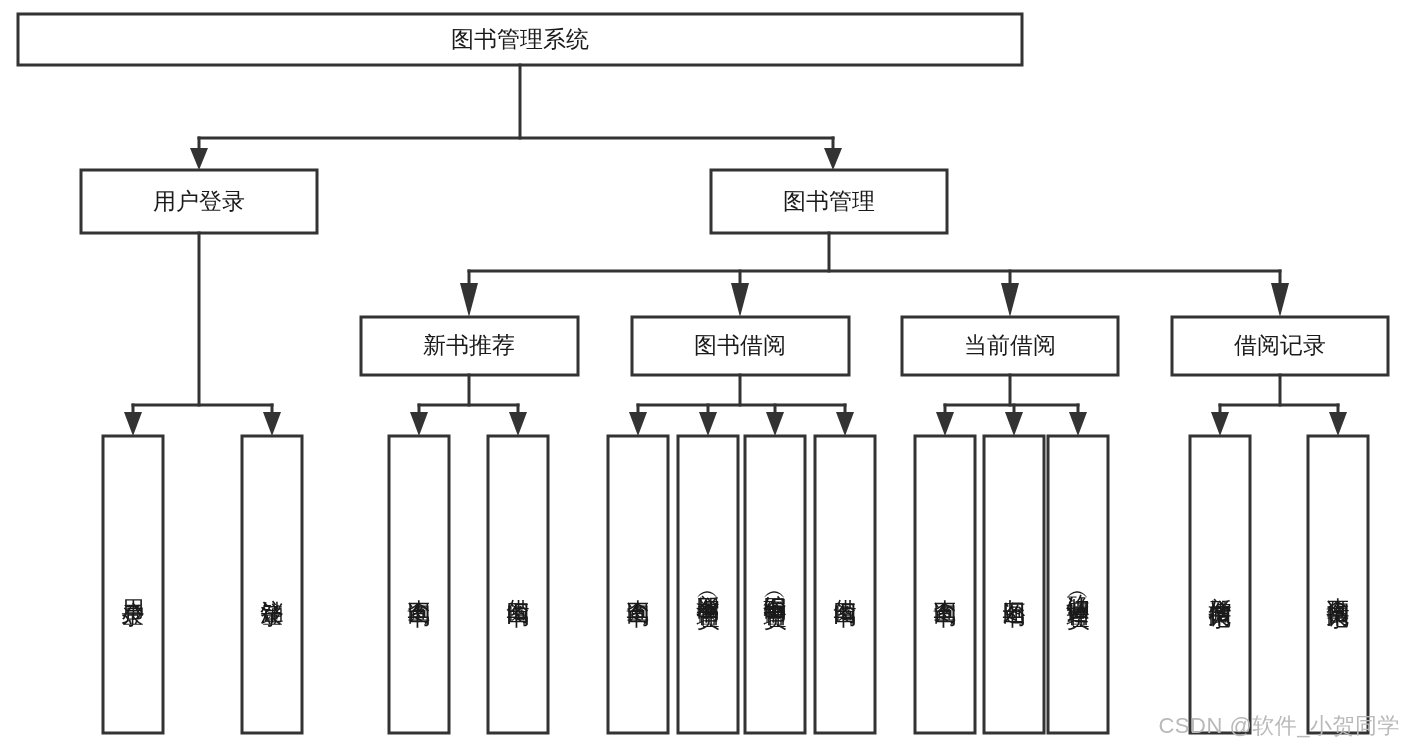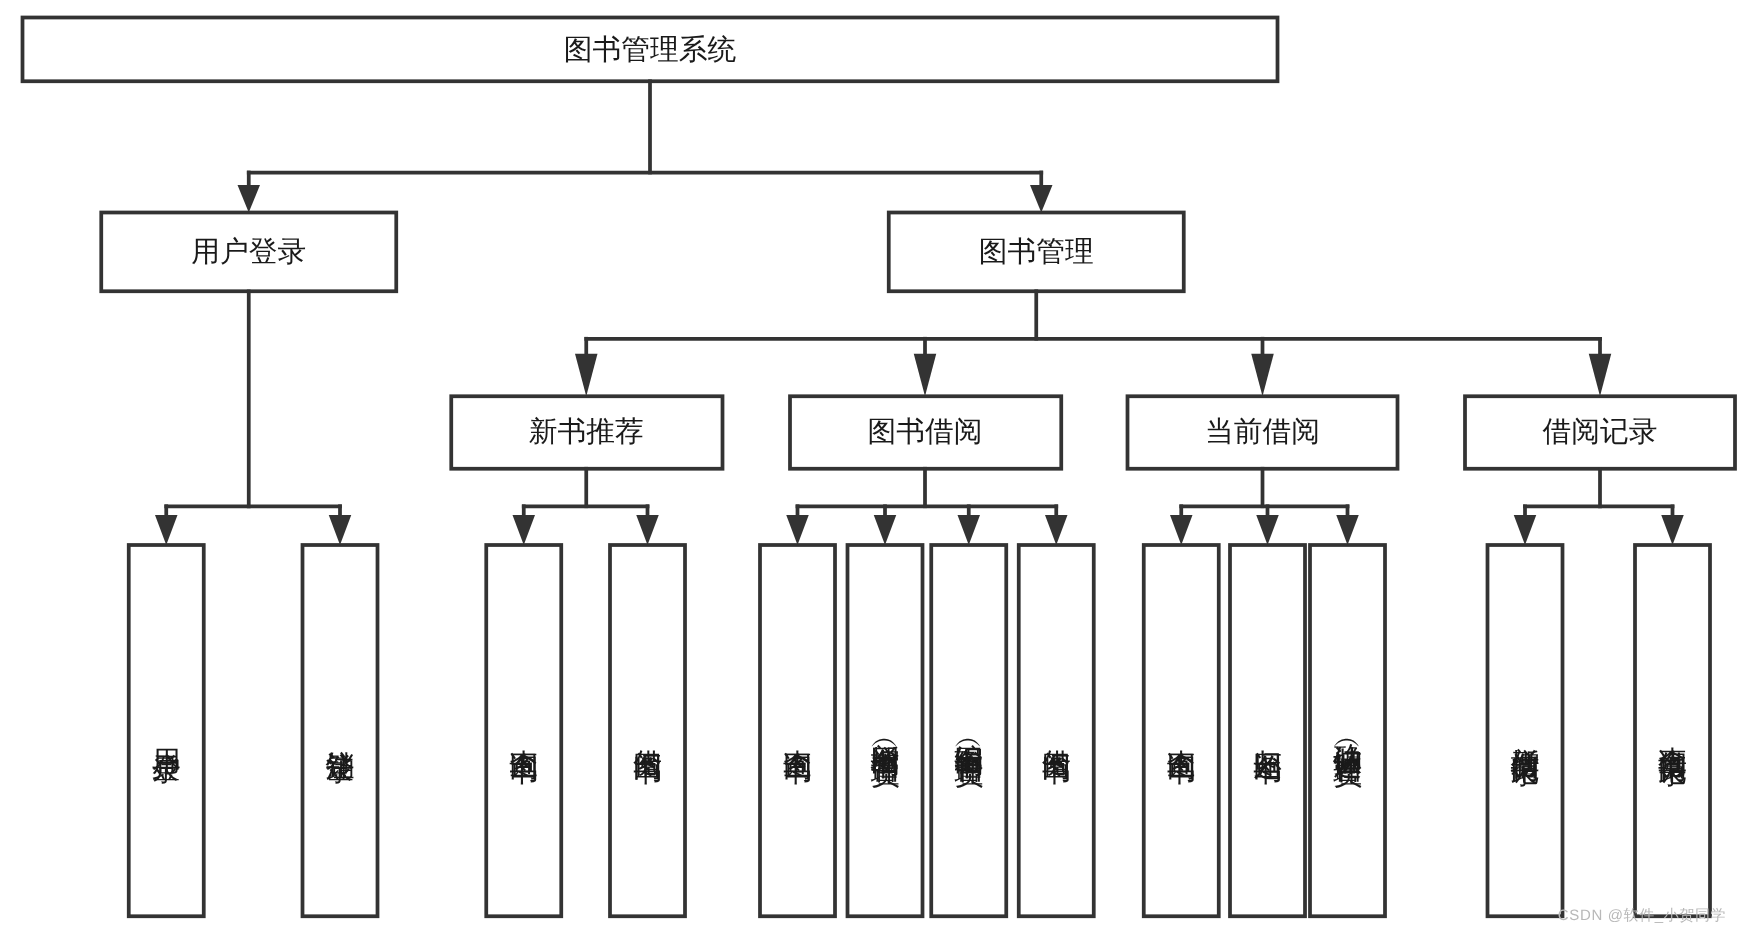--- a/index.html
+++ b/index.html
@@ -58,24 +58,24 @@
     letter-spacing: 2px;
     line-height: 1;
     display: flex;
     align-items: center;
     justify-content: center;
     white-space: nowrap;
     pointer-events: none;
   }
   .watermark {
     position: absolute;
-    right: 24px;
+    right: 5px;
     bottom: 6px;
     font-family: "Liberation Sans", "DejaVu Sans", sans-serif;
-    font-size: 12px;
+    font-size: 22px;
     color: #b9b9b9;
     letter-spacing: 0.5px;
     white-space: nowrap;
   }
 </style>
 </head>
 <body>
 
 <div id="diagram-root">
 

